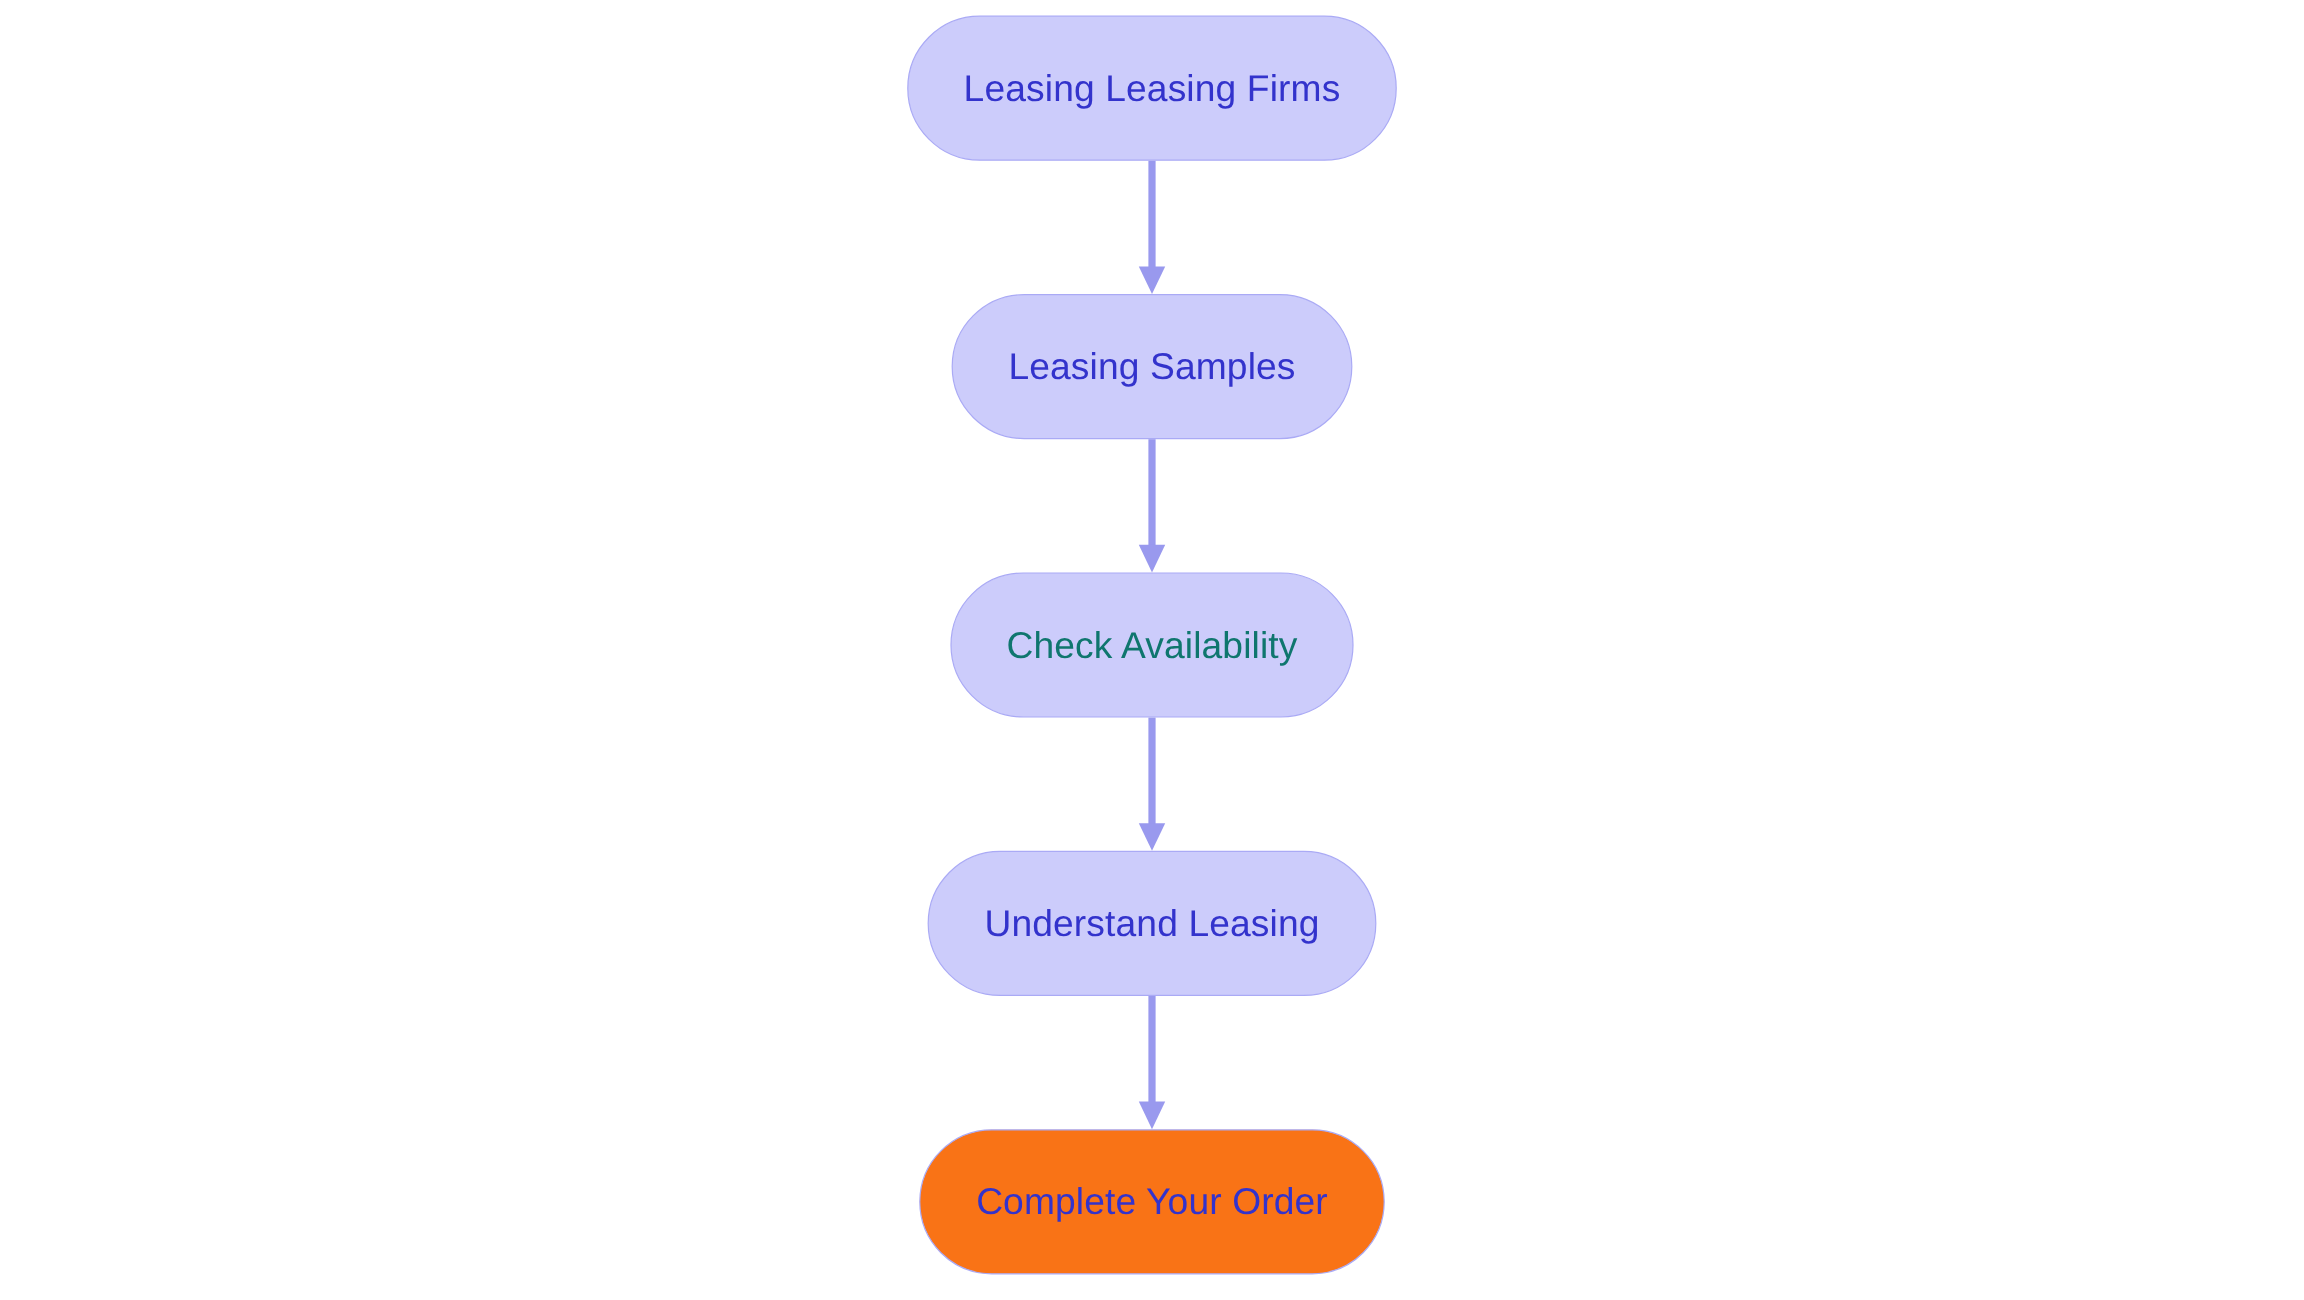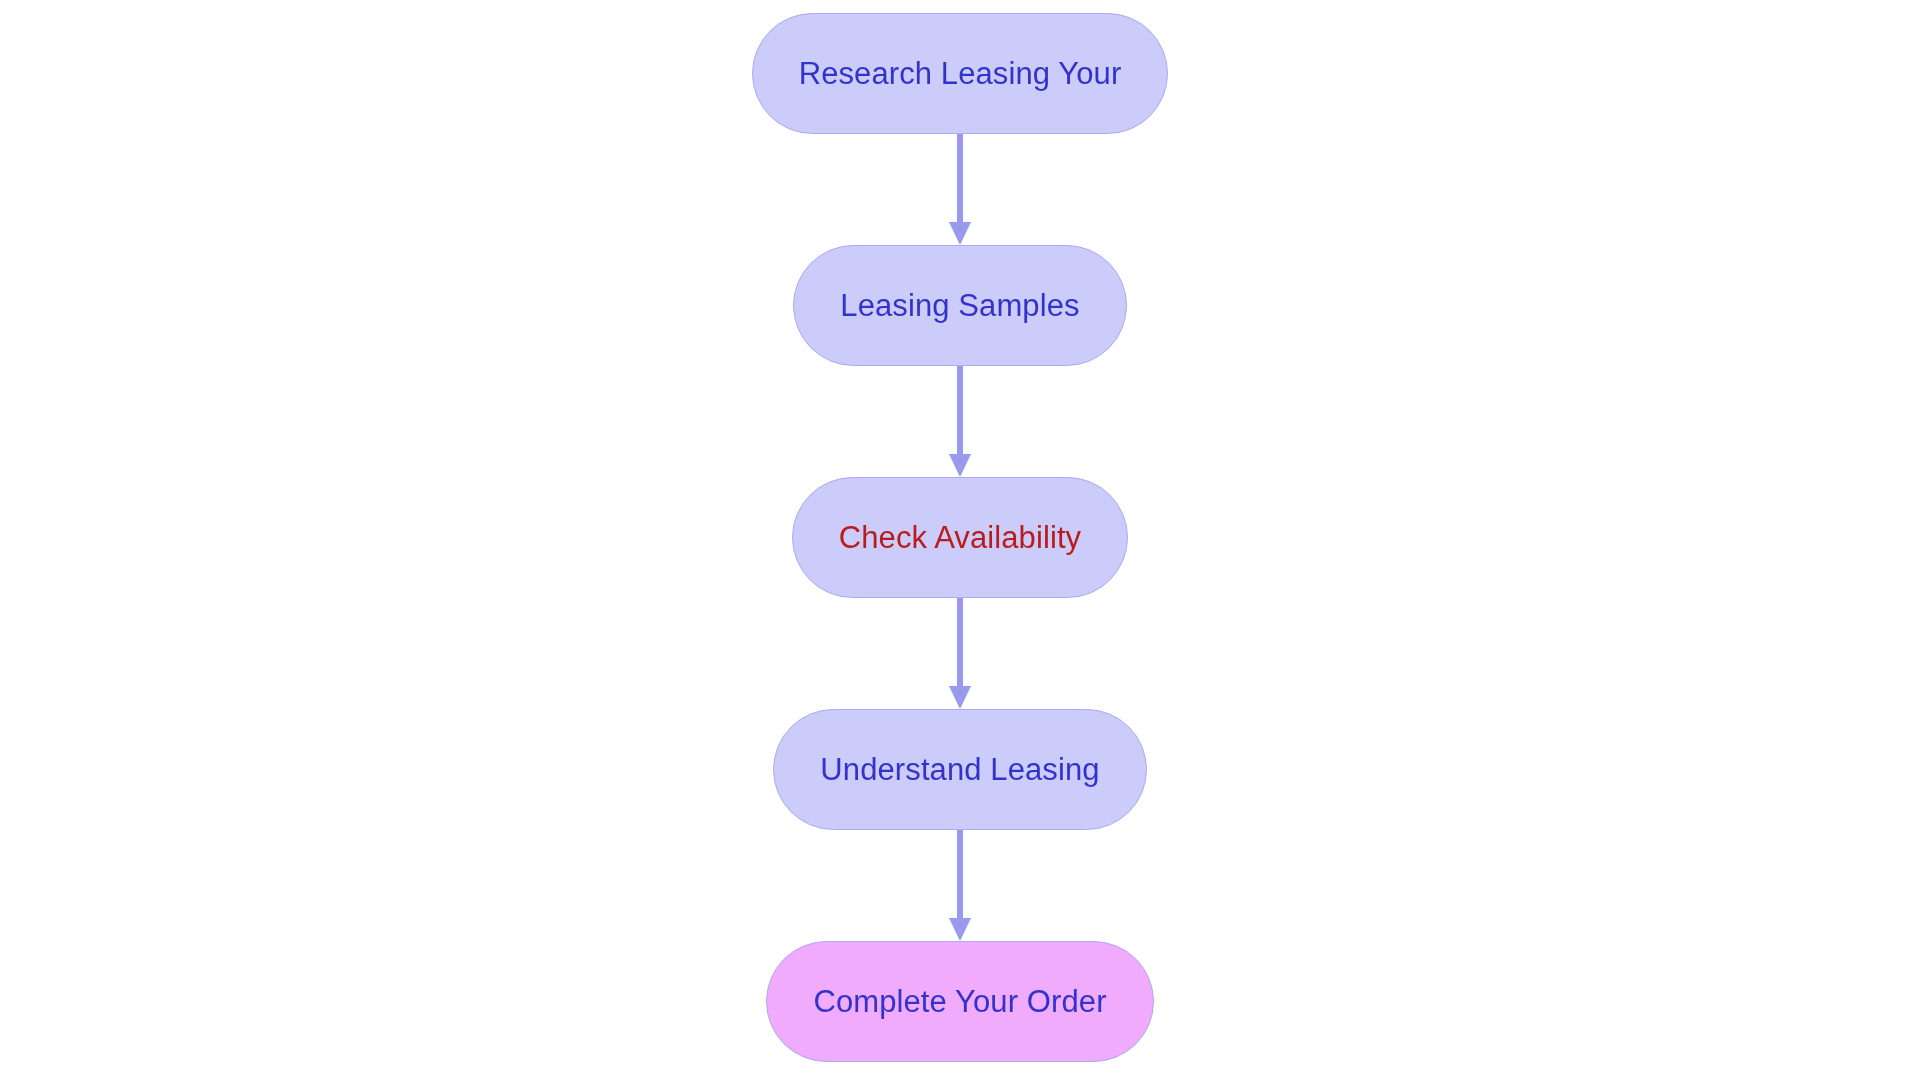--- a/index.html
+++ b/index.html
@@ -92,53 +92,53 @@
 </style>
 </head>
 <body>
 
 <div id="flowchart-canvas" style="background: rgb(255, 255, 255);">
   <div class="flow-chain">
 
     <div class="chain-top-spacer"></div>
 
     <div class="flow-node" style="background: rgb(204, 204, 251); border-color: rgb(170, 170, 245);">
-      <span class="flow-node-label" style="color: rgb(51, 51, 204);">Research Leasing Your</span>
+      <span class="flow-node-label" style="color: rgb(51, 51, 204);">Leasing Leasing Firms</span>
     </div>
 
     <div class="flow-arrow">
       <div class="arrow-stem" style="background: rgb(153, 153, 238);"></div>
       <div class="arrow-head" style="border-top-color: rgb(153, 153, 238);"></div>
     </div>
 
     <div class="flow-node" style="background: rgb(204, 204, 251); border-color: rgb(170, 170, 245);">
       <span class="flow-node-label" style="color: rgb(51, 51, 204);">Leasing Samples</span>
     </div>
 
     <div class="flow-arrow">
       <div class="arrow-stem" style="background: rgb(153, 153, 238);"></div>
       <div class="arrow-head" style="border-top-color: rgb(153, 153, 238);"></div>
     </div>
 
     <div class="flow-node" style="background: rgb(204, 204, 251); border-color: rgb(170, 170, 245);">
-      <span class="flow-node-label" style="color: #b91c1c;">Check Availability</span>
+      <span class="flow-node-label" style="color: #0f766e;">Check Availability</span>
     </div>
 
     <div class="flow-arrow">
       <div class="arrow-stem" style="background: rgb(153, 153, 238);"></div>
       <div class="arrow-head" style="border-top-color: rgb(153, 153, 238);"></div>
     </div>
 
     <div class="flow-node" style="background: rgb(204, 204, 251); border-color: rgb(170, 170, 245);">
       <span class="flow-node-label" style="color: rgb(51, 51, 204);">Understand Leasing</span>
     </div>
 
     <div class="flow-arrow">
       <div class="arrow-stem" style="background: rgb(153, 153, 238);"></div>
       <div class="arrow-head" style="border-top-color: rgb(153, 153, 238);"></div>
     </div>
 
-    <div class="flow-node" style="background: #f0abfc; border-color: rgb(170, 170, 245); align-items: center;">
+    <div class="flow-node" style="background: #f97316; border-color: rgb(170, 170, 245); align-items: center;">
       <span class="flow-node-label" style="color: rgb(51, 51, 204);">Complete Your Order</span>
     </div>
 
   </div>
 </div>
 
 </body></html>

